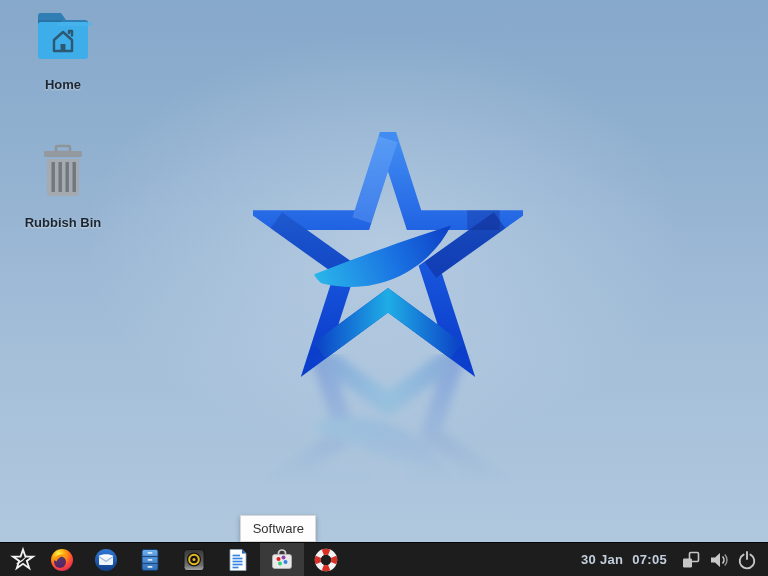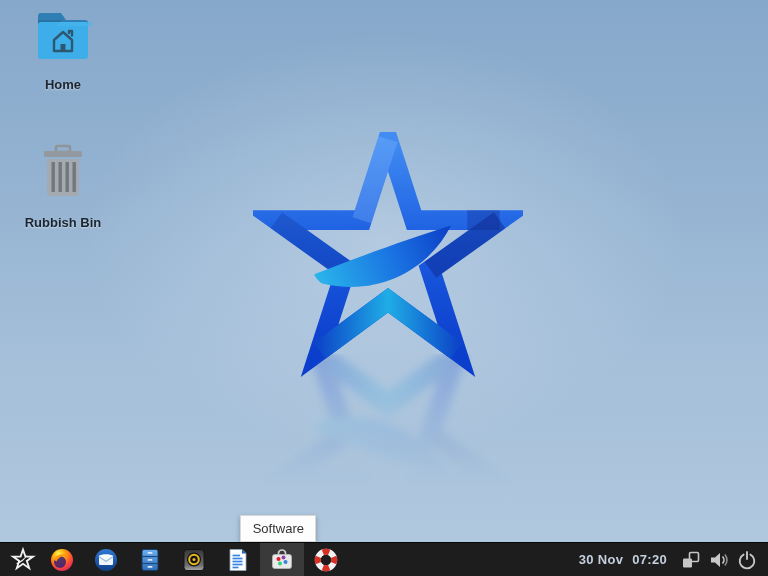--- a/index.html
+++ b/index.html
@@ -241,22 +241,22 @@
         <circle cx="13" cy="13" r="8.2" fill="none" stroke="#f2f2f2" stroke-width="6"></circle>
         <circle cx="13" cy="13" r="8.2" fill="none" stroke="#d93025" stroke-width="6" stroke-dasharray="6.4 6.4" stroke-dashoffset="3.2"></circle>
         <circle cx="13" cy="13" r="5" fill="#1d1d1d"></circle>
       </svg>
     </button>
 
   </div>
 
   <div class="panel-right">
     <button class="clock">
-      <span>30 Nov</span>
-      <span>07:20</span>
+      <span>30 Jan</span>
+      <span>07:05</span>
     </button>
 
     <button class="statusbtn">
       <svg width="24" height="24" viewBox="0 0 24 24">
         <rect x="10.5" y="4.5" width="9" height="9" rx="1.2" fill="none" stroke="#c6c6c6" stroke-width="1.6"></rect>
         <rect x="4" y="10.5" width="9" height="9" rx="1.2" fill="#c6c6c6"></rect>
       </svg>
     </button>
 
     <button class="statusbtn">

